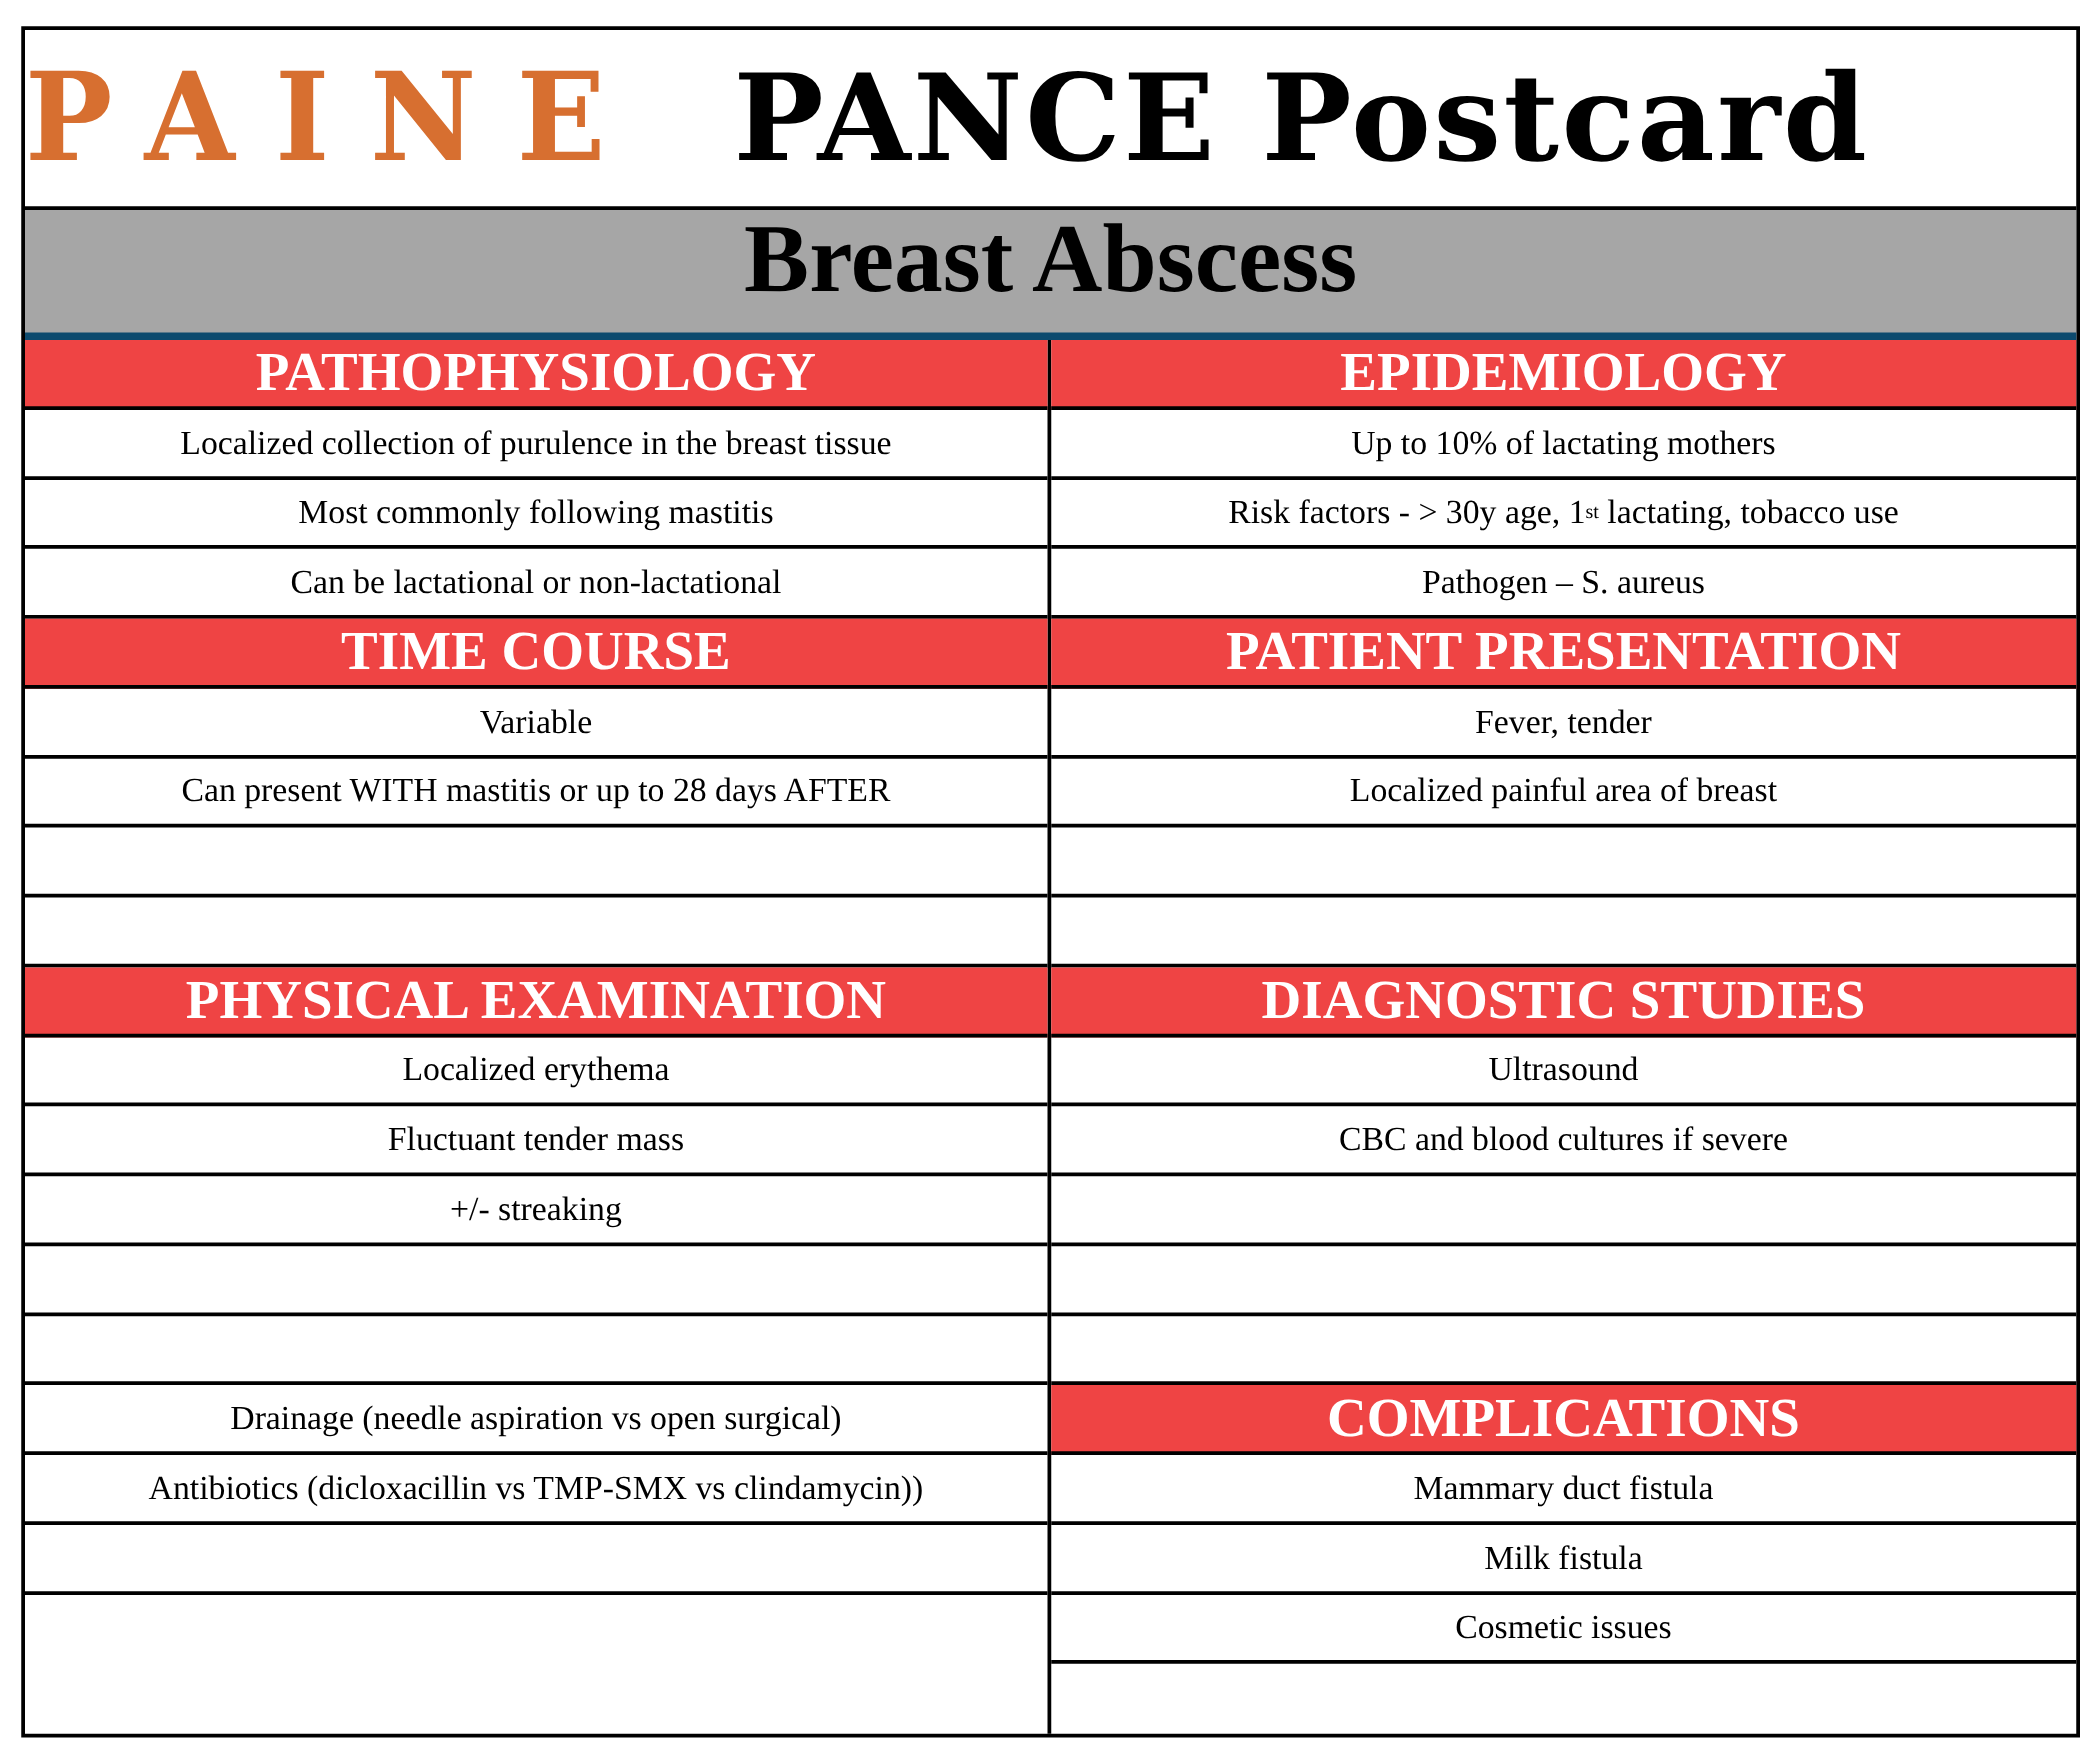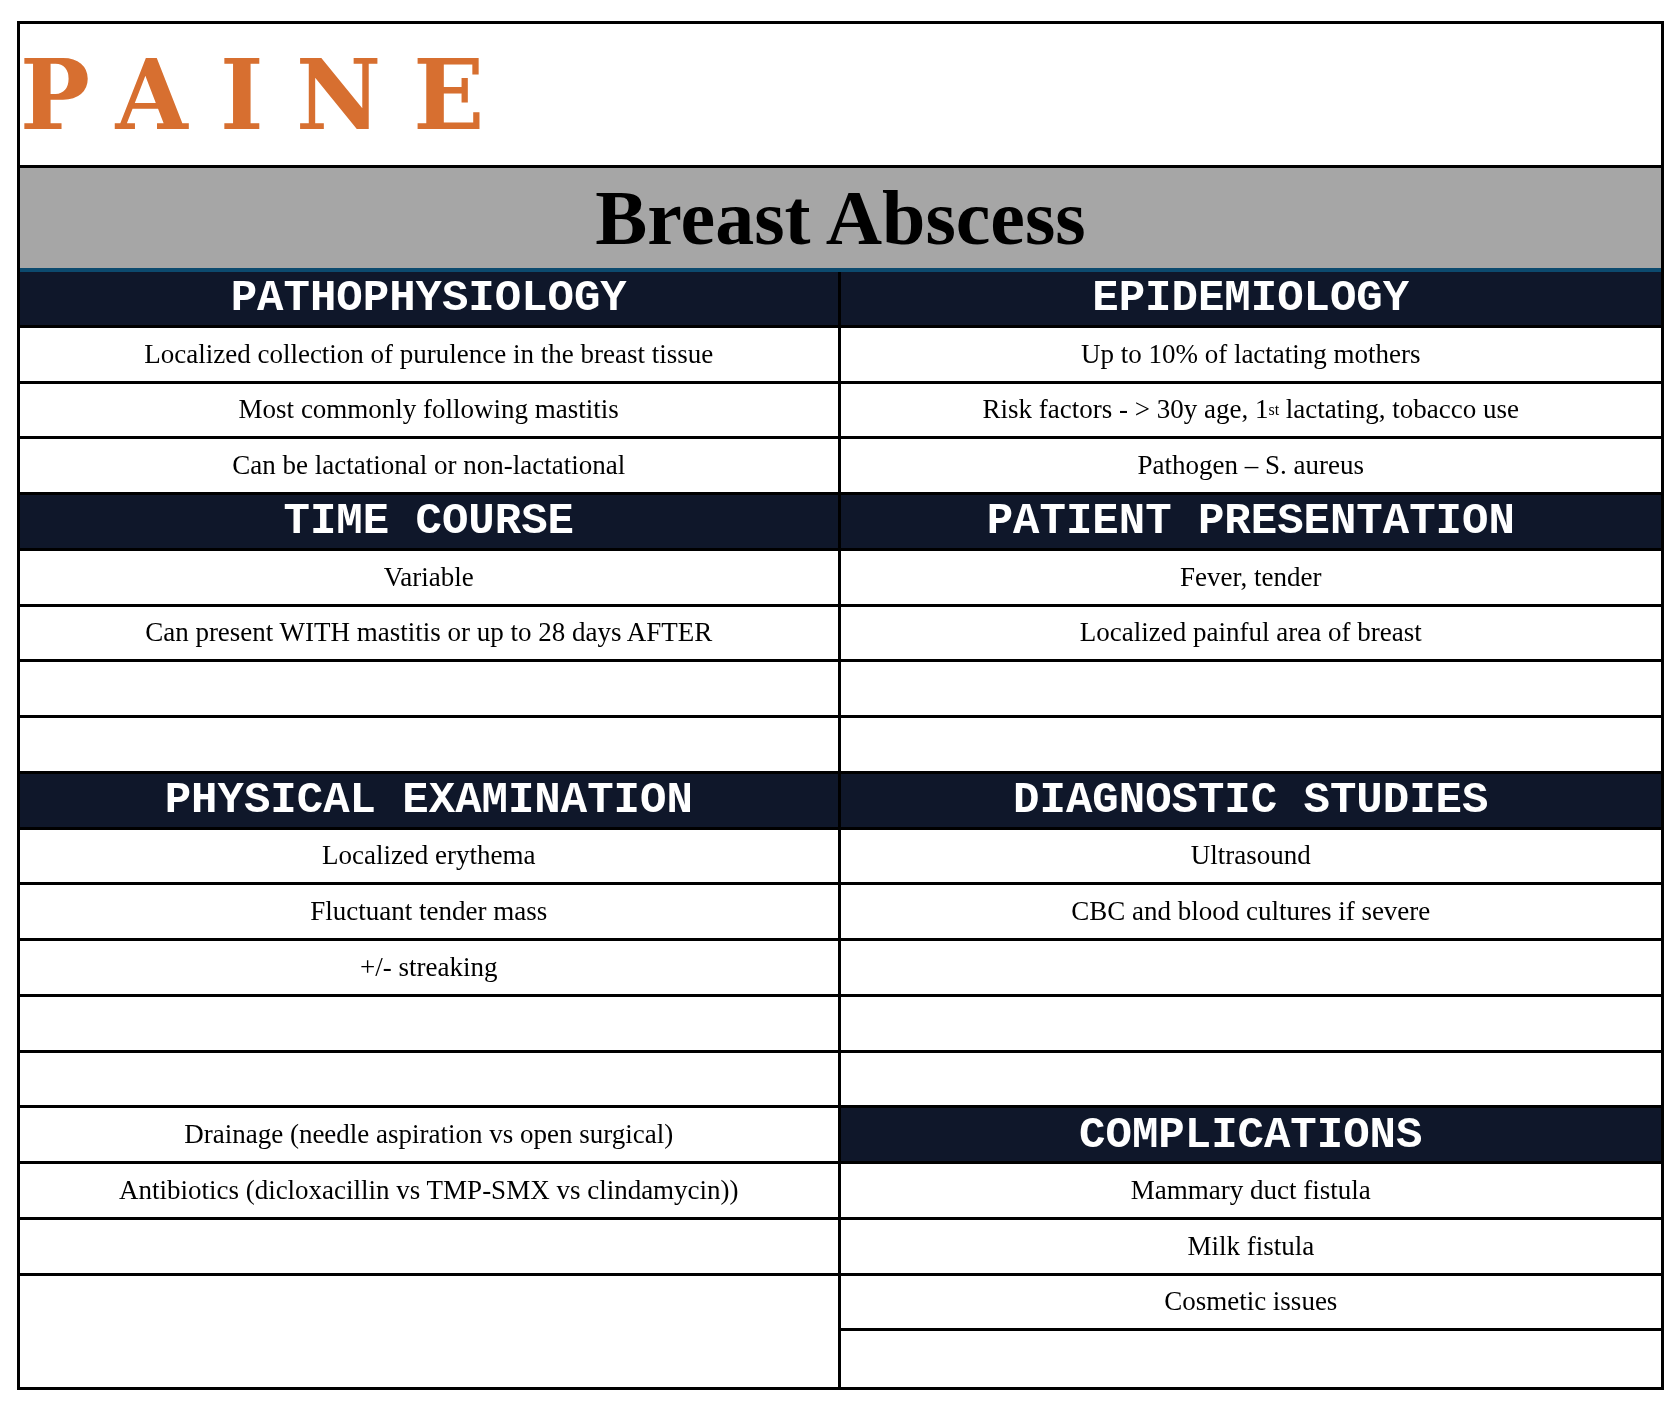--- a/index.html
+++ b/index.html
@@ -15,50 +15,51 @@
   .brand {
     font-family:"DejaVu Serif", serif; font-weight:bold; color:#D76F30;
     font-size:98px; letter-spacing:34px; line-height:1; transform:scaleX(0.95);
     transform-origin:left center; margin-right:44px;
   }
   .title {
     font-family:"DejaVu Serif", serif; font-weight:bold; color:#000;
     font-size:96px; letter-spacing:2px; line-height:1;
   }
   .subject-row {
-    height:104px; background:#A6A6A6; border-bottom:4px solid #0c4a6e;
-    display:flex; align-items:center; justify-content:center; box-sizing:border-box;
+    height:104px; background:#A6A6A6; border-bottom:6px solid #0c4a6e;
+    display:flex; justify-content:center; box-sizing:border-box;
   }
   .subject {
     font-family:"Liberation Serif", serif; font-weight:bold; font-size:78px;
     color:#000; line-height:1;
   }
   .grid { display:flex; }
   .col { width:50%; box-sizing:border-box; }
   .col.left { border-right:3px solid #000; }
   .sec-header {
-    height:55.75px; background:#0f172a; border-bottom:3px solid #000;
+    height:55.75px; background:#ef4444; border-bottom:3px solid #000;
     display:flex; align-items:center; justify-content:center; box-sizing:border-box;
-    font-family:Liberation Mono, monospace; font-weight:bold; color:#fff;
+    font-family:Liberation Serif, serif; font-weight:bold; color:#fff;
     font-size:44px; letter-spacing:0px; line-height:1; white-space:nowrap;
   }
   .cell {
     height:55.75px; border-bottom:3px solid #000; display:flex; align-items:center;
     justify-content:center; box-sizing:border-box;
     font-family:"Liberation Serif", serif; font-size:27px; color:#000; white-space:nowrap;
   }
   .section:last-child .cell:last-child { border-bottom:none; }
   sup { font-size:16px; line-height:0; }
 </style>
 </head>
 <body>
 
 <div class="card">
   <div class="title-row">
     <span class="brand">PAINE</span>
+    <span class="title">PANCE Postcard</span>
   </div>
   <div class="subject-row">
     <span class="subject">Breast Abscess</span>
   </div>
 
   <div class="grid">
     <div class="col left">
       <div class="section">
         <div class="sec-header">PATHOPHYSIOLOGY</div>
         <div class="cell">Localized collection of purulence in the breast tissue</div>

